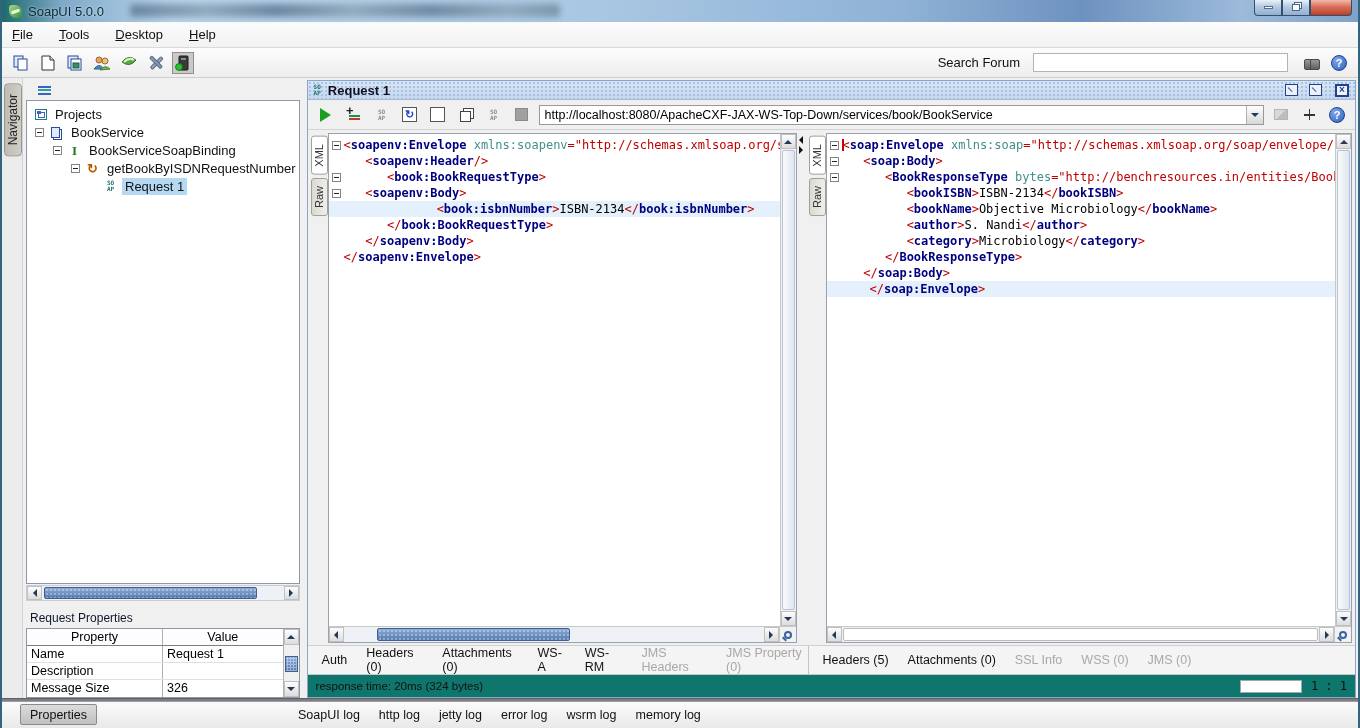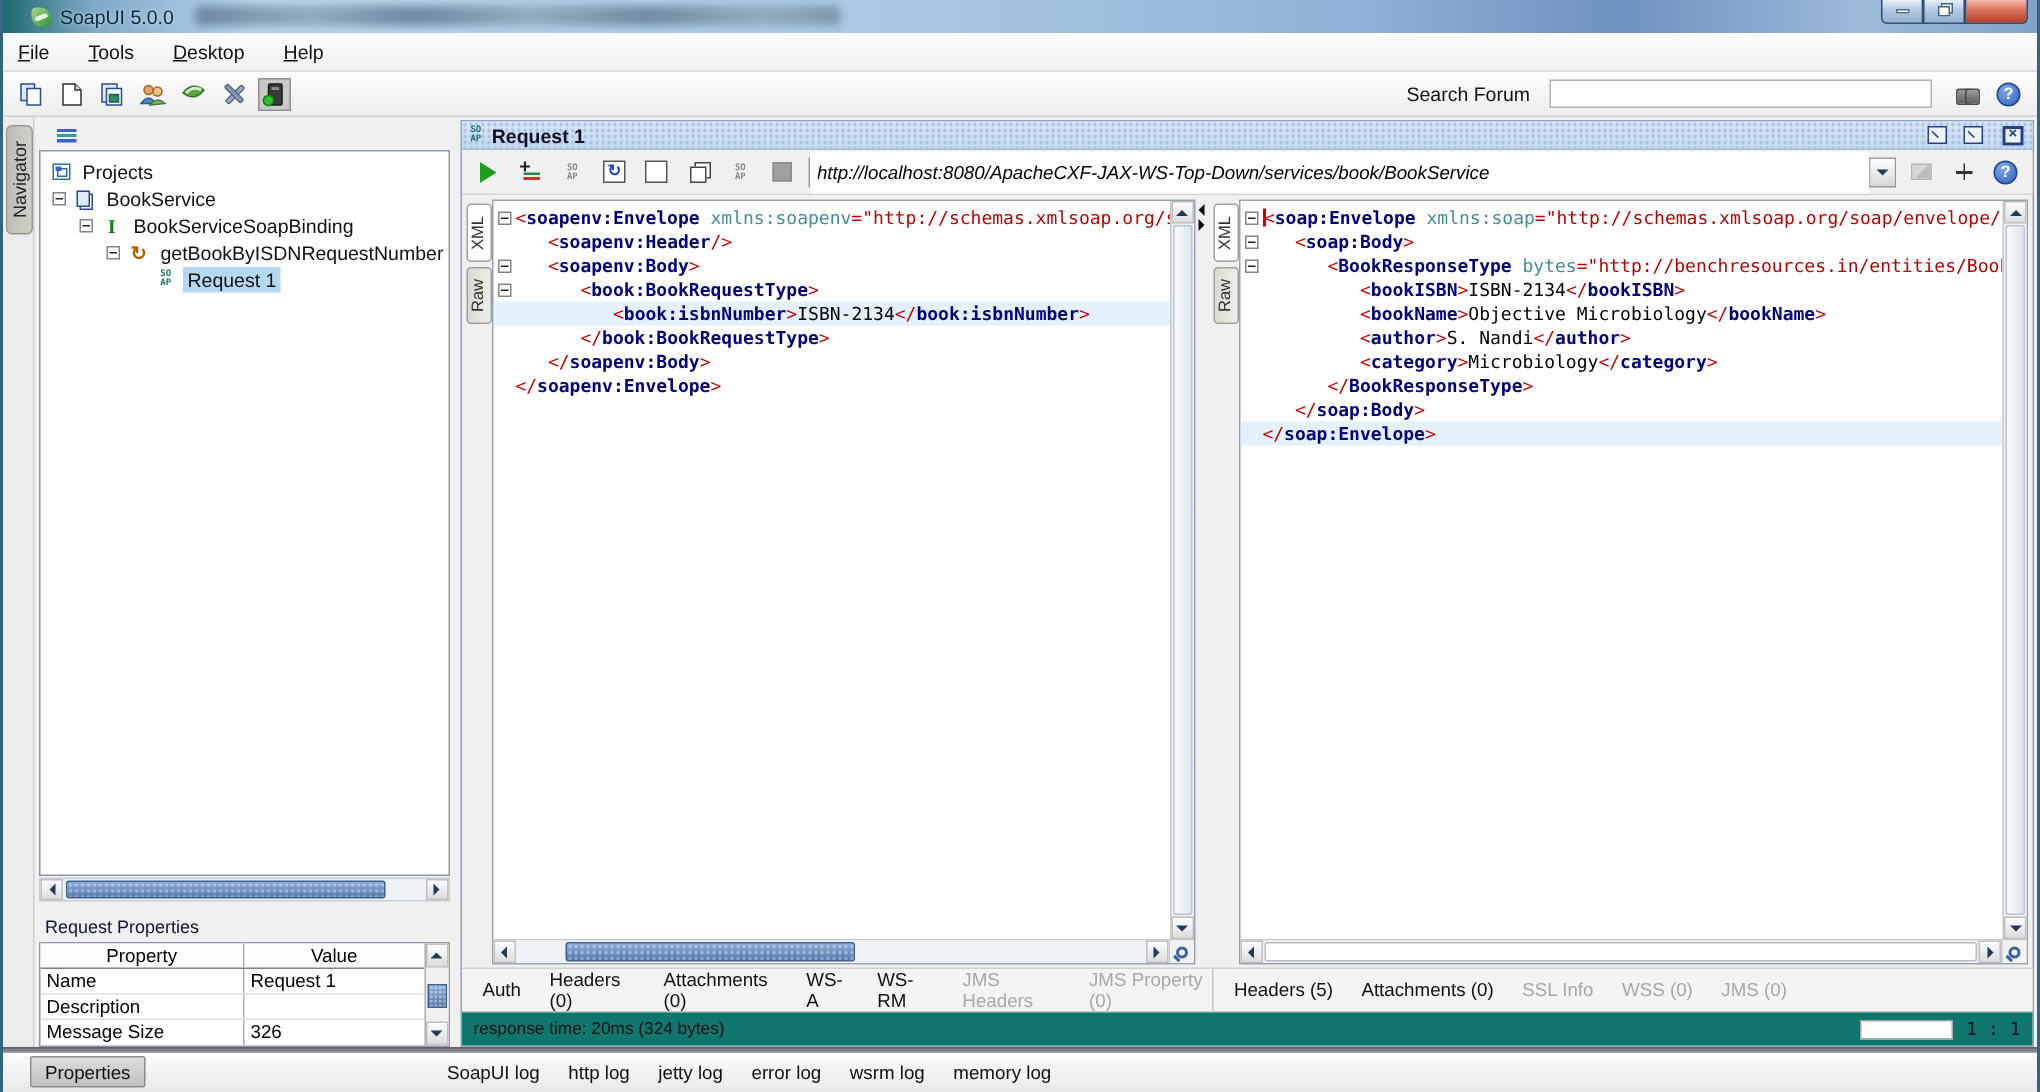--- a/index.html
+++ b/index.html
@@ -1,21 +1,21 @@
 <!DOCTYPE html>
 <html><head>
 <meta charset="utf-8">
 <style>
   * { box-sizing: border-box; margin: 0; padding: 0; }
   body { width:1360px; height:728px; overflow:hidden; font-family:"Liberation Sans",sans-serif; background:#d8d8d8; }
   .win { width:1360px; height:728px; display:flex; flex-direction:column; background:#f0f0f0;
          border-left:2px solid #35647f; border-right:2px solid #35647f; }
 
   
-  .titlebar { flex:0 0 22px; position:relative; display:flex; align-items:center; padding-left:19px;
+  .titlebar { flex:0 0 22px; position:relative; display:flex; align-items:center; padding-left:7px;
     background:linear-gradient(90deg,#1d6a6e 0px,#7fa9c8 60px,#b9d4ea 170px,#a8c7e2 600px,#8fb2d6 900px,#6e92bf 1080px,#9cbada 1240px,#7fa3c8 100%); }
   .logo { width:13px; height:13px; border-radius:3px 7px 3px 7px; background:linear-gradient(135deg,#a8d98a,#2f8f3f); position:relative; flex:0 0 13px; }
   .logo::after { content:""; position:absolute; left:2px; top:5px; width:9px; height:3px; background:#eaf6e0; border-radius:2px; transform:rotate(-20deg); }
   .title-text { font-size:13px; color:#0a2a3a; margin-left:6px; text-shadow:0 0 3px #ffffffaa; }
   .redact { position:absolute; left:128px; top:4px; width:430px; height:13px; border-radius:3px; opacity:.8;
     background:linear-gradient(90deg,#5d7992,#86a0b5 18%,#5b7690 34%,#8aa2b6 52%,#617c94 70%,#8ba3b7 88%,#6f8aa0); filter:blur(3px); }
   .winbtns { position:absolute; right:6px; top:0; display:flex; }
   .wbtn { width:28px; height:16px; border:1px solid #32506e; border-top:none; display:flex; align-items:center; justify-content:center;
     background:linear-gradient(#e9f1fa,#b4c9e2 45%,#93afd0); }
   .wbtn-min { border-radius:0 0 0 4px; }
@@ -120,41 +120,41 @@
   .ic-add::after { content:""; position:absolute; left:3px; top:8px; width:11px; height:5px;
     background:linear-gradient(#1f8f4f 0 2px,transparent 2px 3px,#c03a2a 3px 5px); }
   .ic-soaptxt { font-family:"DejaVu Sans Mono",monospace; font-weight:bold; font-size:6px; line-height:6px; color:#8a8a8a; white-space:pre; text-align:center; }
   .ic-soaptxt::before { content:"SO\A AP"; }
   .ic-box { width:15px; height:15px; border:1px solid #555; background:#fff; display:flex; align-items:center; justify-content:center; }
   .ic-recreate { color:#2244cc; font-size:11px; font-weight:bold; line-height:1; }
   .ic-recreate::before { content:"\21bb"; }
   .ic-copy { width:11px; height:11px; border:1px solid #444; background:#fff; box-shadow:3px -3px 0 -1px #fff,3px -3px 0 0 #444; margin:3px 0 0 0; }
   .ic-stop { width:13px; height:13px; background:#a0a0a0; border:1px solid #8a8a8a; }
   .urlbox { flex:1; height:20px; border:1px solid #999; background:#fff; display:flex; align-items:center; min-width:0; }
-  .url-input { flex:1; border:0; outline:none; font-size:12.5px; padding:0 5px; height:28px; min-width:0; font-family:"Liberation Sans",sans-serif;font-style:italic; }
+  .url-input { flex:1; border:0; outline:none; font-size:12.5px; padding:0 5px; height:18px; min-width:0; font-family:"Liberation Sans",sans-serif; }
   .url-drop { flex:0 0 17px; height:100%; border-left:1px solid #b0b0b0; background:linear-gradient(#fefefe,#d8d8d8); display:flex; align-items:center; justify-content:center; }
   .ic-split-dis { width:14px; height:11px; border:1px solid #b5b5b5; background:linear-gradient(135deg,#d8d8d8 50%,#bdbdbd 50%); }
   .ic-plus { position:relative; width:13px; height:13px; }
   .ic-plus::before { content:""; position:absolute; left:6px; top:1px; width:1.5px; height:11px; background:#333; }
   .ic-plus::after { content:""; position:absolute; left:1px; top:6px; width:11px; height:1.5px; background:#333; }
 
   
   .editors { flex:1; display:flex; min-height:0; padding:3px 3px 2px 3px; }
   .egroup { display:flex; min-width:0; }
   .eg-left { flex:0 0 486px; }
   .eg-right { flex:1; }
   .vtabs { flex:0 0 17px; display:flex; flex-direction:column; gap:3px; padding-top:3px; }
   .vtab { writing-mode:vertical-rl; transform:rotate(180deg); font-size:11px; color:#333; text-align:center;
     background:linear-gradient(90deg,#efefea,#dadad2); border:1px solid #a0a098; border-radius:3px; padding:7px 1px; }
   .vtab.sel { background:#fff; }
   .eframe { flex:1; display:flex; flex-direction:column; min-width:0; border:1px solid #98a2b0; background:#fff; }
   .emain { flex:1; display:flex; min-height:0; }
   .ecode { flex:1; overflow:hidden; padding-top:3px; min-width:0; }
   .xline { height:16px; line-height:16px; display:flex; font-family:"DejaVu Sans Mono",monospace; font-size:12px; white-space:pre; }
-  .xline.hl { background:#e4f0fb; }
+  .xline.hl { background:#e4f0fb;padding-left:28px; }
   .xgut { flex:0 0 15px; display:flex; align-items:center; justify-content:center; }
   .fold { width:9px; height:9px; border:1px solid #848484; background:#fff; position:relative; }
   .fold::before { content:""; position:absolute; top:3px; left:1px; right:1px; height:1px; background:#222; }
   .xcode { flex:1; overflow:hidden; }
   .xcode.caret::before { content:""; display:inline-block; width:2px; height:12px; background:#cc0000; margin-right:-1px; vertical-align:-2px; }
   .tk-t { color:#000080; font-weight:bold; }
   .tk-b { color:#c00000; }
   .tk-a { color:#448e8e; }
   .tk-v { color:#c00000; }
   .tk-x { color:#000; }
@@ -436,22 +436,22 @@
         <div class="egroup eg-left">
           <div class="vtabs">
             <div class="vtab sel">XML</div>
             <div class="vtab">Raw</div>
           </div>
           <div class="eframe">
             <div class="emain">
               <div class="ecode" id="req-code">
                   <div class="xline"><span class="xgut"><span class="fold"></span></span><span class="xcode"><span class="tk-b">&lt;</span><span class="tk-t">soapenv:Envelope</span><span class="tk-x"> </span><span class="tk-a">xmlns:soapenv</span><span class="tk-b">="</span><span class="tk-v">http://schemas.xmlsoap.org/soap/envelope/</span></span></div>
                   <div class="xline"><span class="xgut"></span><span class="xcode"><span class="tk-x">   </span><span class="tk-b">&lt;</span><span class="tk-t">soapenv:Header</span><span class="tk-b">/&gt;</span></span></div>
+                  <div class="xline"><span class="xgut"><span class="fold"></span></span><span class="xcode"><span class="tk-x">      </span><span class="tk-b">&lt;</span><span class="tk-t">book:BookRequestType</span><span class="tk-b">&gt;</span></span></div>
                   <div class="xline"><span class="xgut"><span class="fold"></span></span><span class="xcode"><span class="tk-x">   </span><span class="tk-b">&lt;</span><span class="tk-t">soapenv:Body</span><span class="tk-b">&gt;</span></span></div>
-                  <div class="xline"><span class="xgut"><span class="fold"></span></span><span class="xcode"><span class="tk-x">      </span><span class="tk-b">&lt;</span><span class="tk-t">book:BookRequestType</span><span class="tk-b">&gt;</span></span></div>
                   <div class="xline hl"><span class="xgut"></span><span class="xcode"><span class="tk-x">         </span><span class="tk-b">&lt;</span><span class="tk-t">book:isbnNumber</span><span class="tk-b">&gt;</span><span class="tk-x">ISBN-2134</span><span class="tk-b">&lt;/</span><span class="tk-t">book:isbnNumber</span><span class="tk-b">&gt;</span></span></div>
                   <div class="xline"><span class="xgut"></span><span class="xcode"><span class="tk-x">      </span><span class="tk-b">&lt;/</span><span class="tk-t">book:BookRequestType</span><span class="tk-b">&gt;</span></span></div>
                   <div class="xline"><span class="xgut"></span><span class="xcode"><span class="tk-x">   </span><span class="tk-b">&lt;/</span><span class="tk-t">soapenv:Body</span><span class="tk-b">&gt;</span></span></div>
                   <div class="xline"><span class="xgut"></span><span class="xcode"><span class="tk-b">&lt;/</span><span class="tk-t">soapenv:Envelope</span><span class="tk-b">&gt;</span></span></div>
                 </div>
               <div class="vscroll">
                 <div class="vs-btn">
                     <span class="tri-u"></span>
                   </div>
                 <div class="vs-track">

